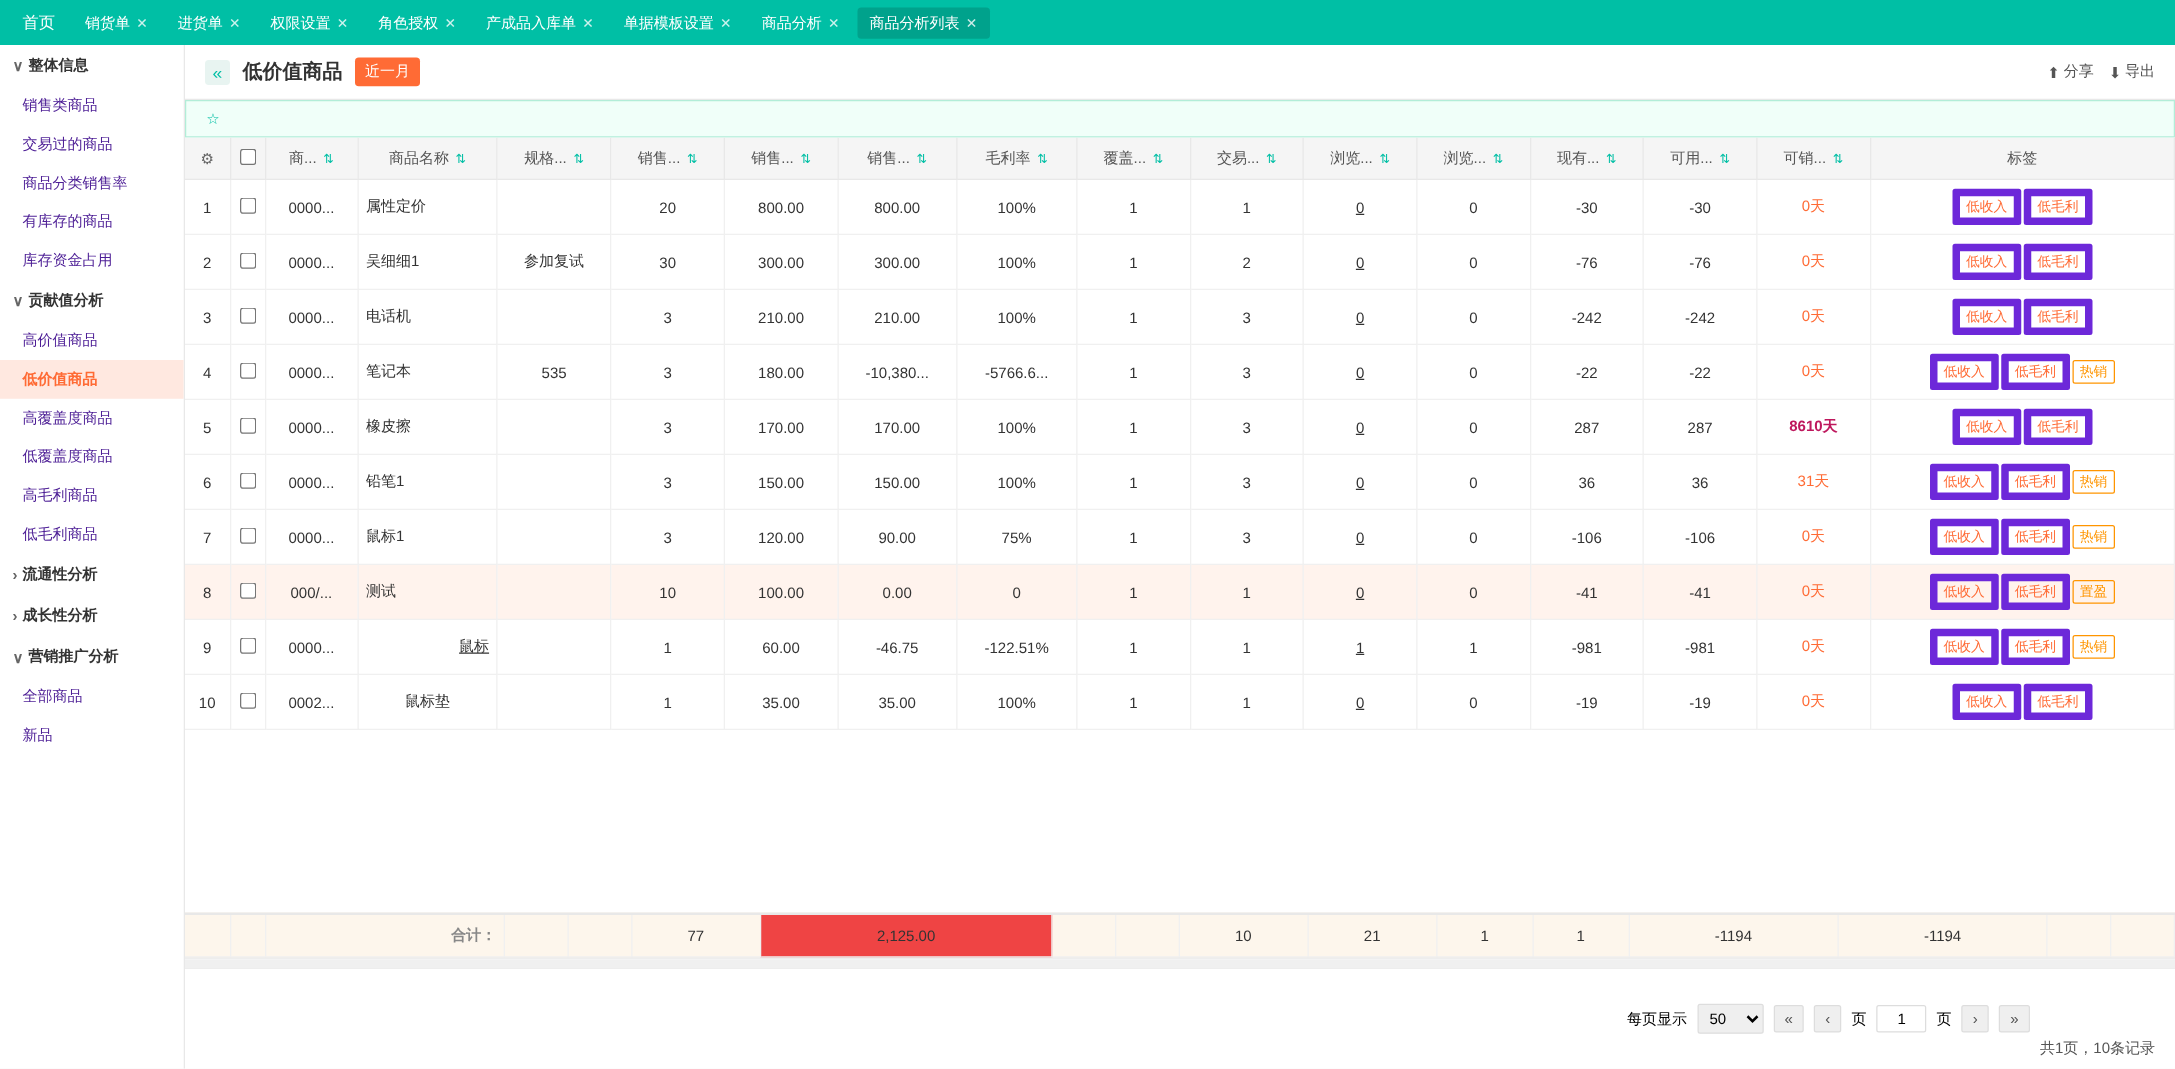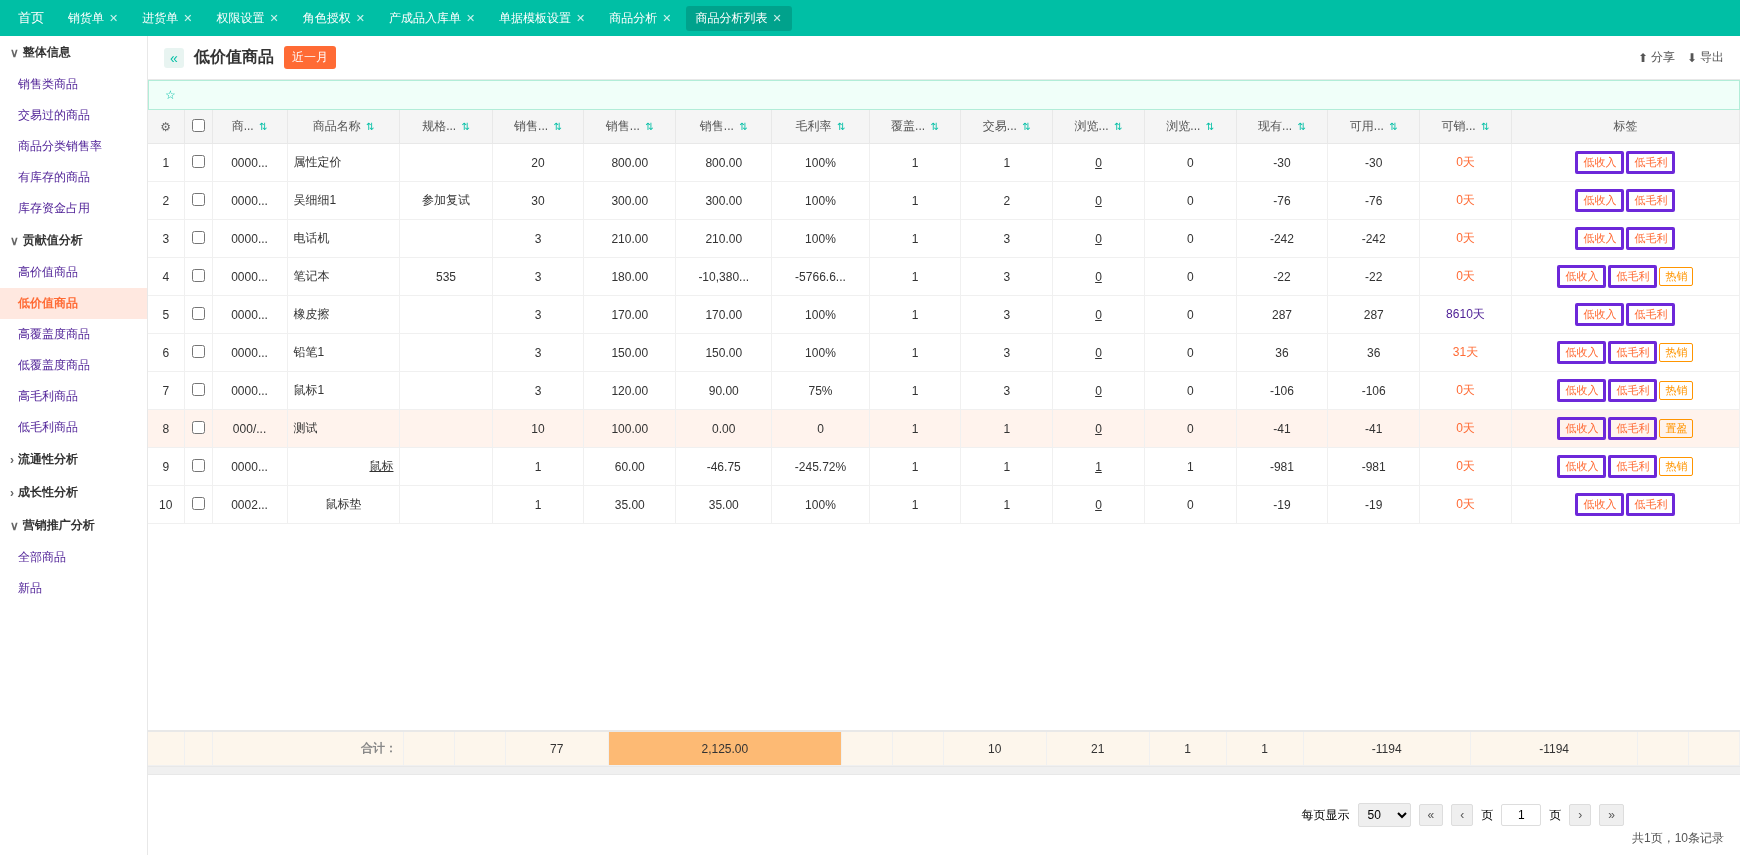--- a/index.html
+++ b/index.html
@@ -165,21 +165,21 @@
       white-space: nowrap;
     }
     tbody tr.highlighted { background: #fff3ed; }
     .tag {
       display: inline-block;
       padding: 1px 5px;
       border-radius: 2px;
       font-size: 11px;
       margin: 0 1px;
     }
-    .tag-red { color: #ff6b35; border: 3px solid #6d28d9; }
+    .tag-red { color: #ff6b35; border: 6px solid #6d28d9; }
     .tag-orange { color: #ff9500; border: 1px solid #ff9500; }
     .zero-link { text-decoration: underline; color: #333; }
 
     
     .pagination {
       display: flex;
       align-items: center;
       justify-content: flex-end;
       padding: 8px 16px;
       border-top: 1px solid #e8e8e8;
@@ -447,21 +447,21 @@
       <td>3</td>
       <td>170.00</td>
       <td>170.00</td>
       <td>100%</td>
       <td>1</td>
       <td>3</td>
       <td><span class="zero-link">0</span></td>
       <td>0</td>
       <td>287</td>
       <td>287</td>
-      <td style="color:#4c1d95;">8610天</td>
+      <td style="color:#be185d;font-weight:bold;">8610天</td>
       <td>
         <span class="tag tag-red">低收入</span><span class="tag tag-red">低毛利</span>
       </td>
     </tr>
             <tr>
       <td>6</td>
       <td><input type="checkbox" style=""></td>
       <td>0000...</td>
       <td style="text-align:left;">铅笔1</td>
       <td></td>
@@ -524,21 +524,21 @@
     </tr>
             <tr>
       <td>9</td>
       <td><input type="checkbox" style=""></td>
       <td>0000...</td>
       <td style="text-align:right;text-decoration:underline;">鼠标</td>
       <td></td>
       <td>1</td>
       <td>60.00</td>
       <td>-46.75</td>
-      <td>-245.72%</td>
+      <td>-122.51%</td>
       <td>1</td>
       <td>1</td>
       <td><span class="zero-link">1</span></td>
       <td>1</td>
       <td>-981</td>
       <td>-981</td>
       <td style="color:#ff6b35;">0天</td>
       <td>
         <span class="tag tag-red">低收入</span><span class="tag tag-red">低毛利</span><span class="tag tag-orange">热销</span>
       </td>
@@ -571,21 +571,21 @@
     <div class="footer-bar">
       <table style="width:100%;">
         <tbody>
             <tr>
           <td style="width:36px; padding:8px 6px; background:#fdf6ec; text-align:center;"></td>
           <td style="width:28px; padding:8px 6px; background:#fdf6ec;"></td>
           <td style="padding:8px 6px; background:#fdf6ec; text-align:right; color:#888; font-weight:bold;">合计：</td>
           <td style="padding:8px 6px; background:#fdf6ec;"></td>
           <td style="padding:8px 6px; background:#fdf6ec;"></td>
           <td style="padding:8px 6px; background:#fdf6ec; text-align:center;">77</td>
-          <td style="padding:8px 6px; background:#fdba74; text-align:center;">2,125.00</td>
+          <td style="padding:8px 6px; background:#ef4444; text-align:center;">2,125.00</td>
           <td style="padding:8px 6px; background:#fdf6ec;"></td>
           <td style="padding:8px 6px; background:#fdf6ec;"></td>
           <td style="padding:8px 6px; background:#fdf6ec; text-align:center;">10</td>
           <td style="padding:8px 6px; background:#fdf6ec; text-align:center;">21</td>
           <td style="padding:8px 6px; background:#fdf6ec; text-align:center;">1</td>
           <td style="padding:8px 6px; background:#fdf6ec; text-align:center;">1</td>
           <td style="padding:8px 6px; background:#fdf6ec; text-align:center;">-1194</td>
           <td style="padding:8px 6px; background:#fdf6ec; text-align:center;">-1194</td>
           <td style="padding:8px 6px; background:#fdf6ec;"></td>
           <td style="padding:8px 6px; background:#fdf6ec;"></td>

